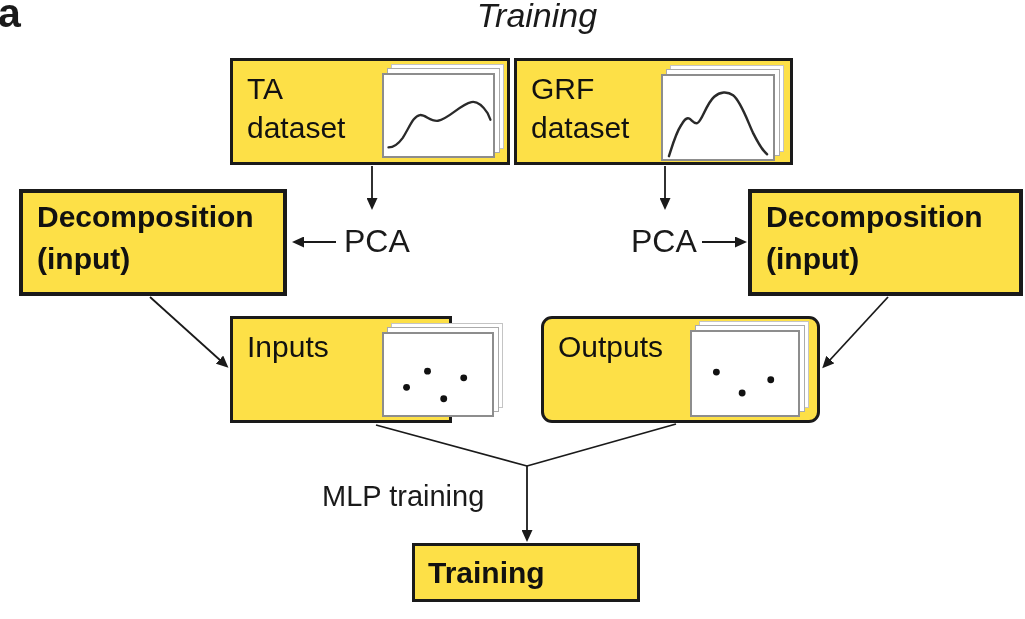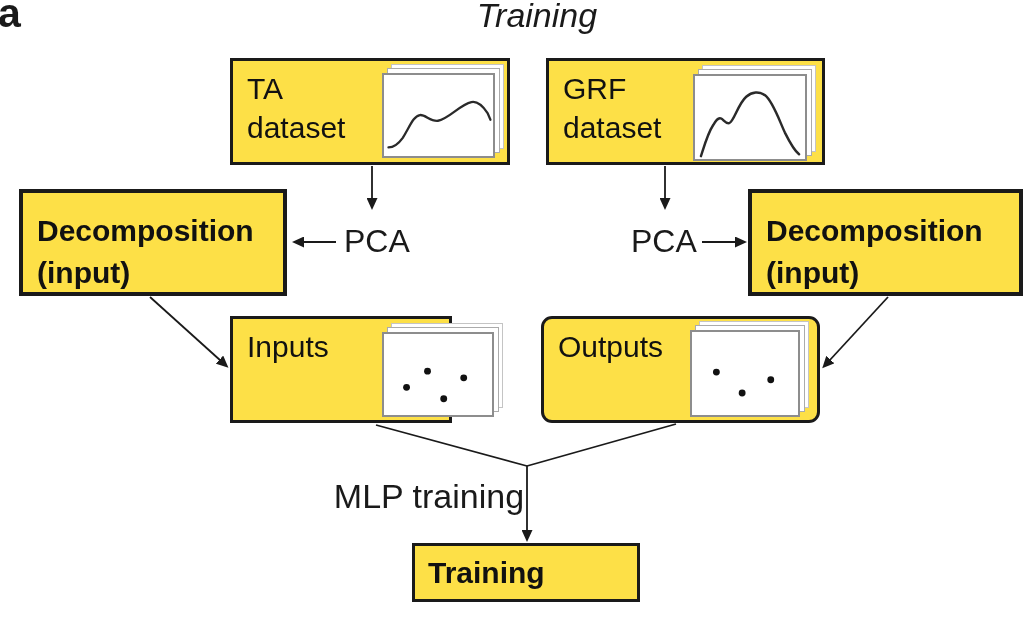--- a/index.html
+++ b/index.html
@@ -10,33 +10,33 @@
   #connectors{position:absolute;left:0;top:0;width:1025px;height:619px;z-index:1;}
   .node{
     position:absolute;z-index:2;background:#fde047;border:3px solid #1a1a1a;
     box-sizing:border-box;
   }
   .node.thick{border-width:4px;}
   .node-label{
     padding:8px 0 0 14px;font-size:30px;line-height:39px;color:#111;
     white-space:nowrap;
   }
-  .node-label.bold{font-weight:bold;line-height:42px;padding-top:17px;}
+  .node-label.bold{font-weight:bold;line-height:42px;padding-top:3px;}
   .pages{position:absolute;z-index:3;}
   .page{position:absolute;background:#fff;box-sizing:border-box;}
   .page.back2{left:9px;top:-9px;width:100%;height:100%;border:1.5px solid #c4c4c4;}
   .page.back1{left:5px;top:-5px;width:100%;height:100%;border:1.5px solid #ababab;}
   .page.front{left:0;top:0;width:100%;height:100%;border:2px solid #8d8d8d;}
   .page.front svg{display:block;width:100%;height:100%;}
   .floating-label{position:absolute;z-index:2;font-size:32px;line-height:34px;white-space:nowrap;}
   #panel-label{left:-2px;top:-4px;font-size:41px;font-weight:bold;}
   #diagram-title{left:400px;top:-2px;width:274px;text-align:center;font-size:34px;font-style:italic;}
   #pca-left{left:344px;top:224px;width:62px;text-align:center;}
   #pca-right{left:631px;top:224px;width:62px;text-align:center;}
-  #mlp-label{left:330px;top:479px;width:198px;text-align:center;font-size:34px;}
+  #mlp-label{left:322px;top:479px;width:198px;text-align:left;font-size:29px;}
   #mapping-box{display:flex;align-items:center;}
   #mapping-box .node-label{padding:0 0 0 13px;line-height:normal;}
 </style>
 </head>
 <body>
 
 <div id="stage">
 
   <svg id="connectors" viewBox="0 0 1025 619" xmlns="http://www.w3.org/2000/svg">
     <defs>
@@ -77,21 +77,21 @@
       <div class="page back2"></div>
       <div class="page back1"></div>
       <div class="page front">
         <svg viewBox="0 0 113 85" xmlns="http://www.w3.org/2000/svg">
           <path d="M4,76 C10,76 14,73 19,66 C26,55 30,43 37,42 C43,41.5 48,49 56,48 C67,46.5 79,31 91,28.5 C98,27 104,34 108,40 L111,47" fill="none" stroke="#2a2a2a" stroke-width="2.4" stroke-linecap="round"></path>
         </svg>
       </div>
     </div>
   </div>
 
-  <div class="node" style="left:546px;top:58px;width:279px;height:107px;">
+  <div class="node" style="left:514px;top:58px;width:279px;height:107px;">
     <div class="node-label">
       <div>GRF</div>
       <div>dataset</div>
     </div>
     <div class="pages" style="left:144px;top:13px;width:114px;height:87px;">
       <div class="page back2"></div>
       <div class="page back1"></div>
       <div class="page front">
         <svg viewBox="0 0 114 88" xmlns="http://www.w3.org/2000/svg">
           <path d="M5,85 C8,76 12,61 18,52 C21,47 23,44 26,45 C29,46 31,51 35,50 C40,48.5 44,30 53,22 C59,16.5 67,16 73,20.5 C81,26.5 88,47 94,60 C98,68 104,79 109,83" fill="none" stroke="#2a2a2a" stroke-width="2.6" stroke-linecap="round"></path>

